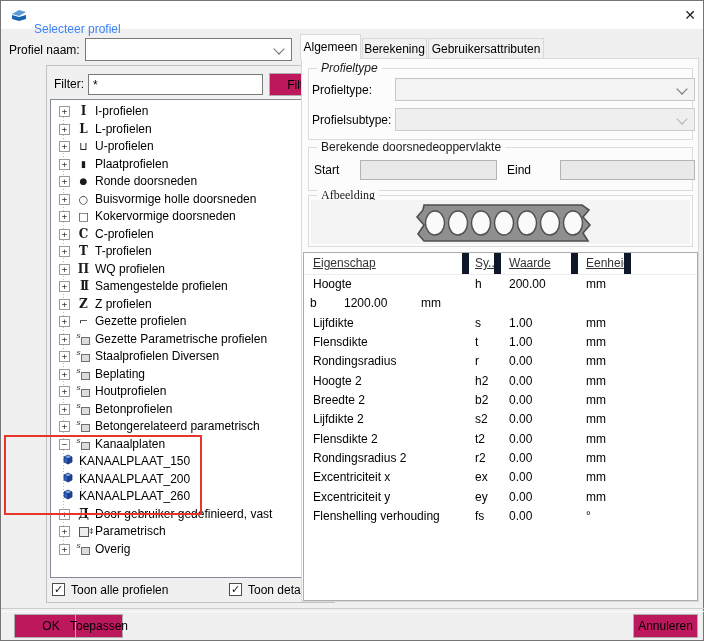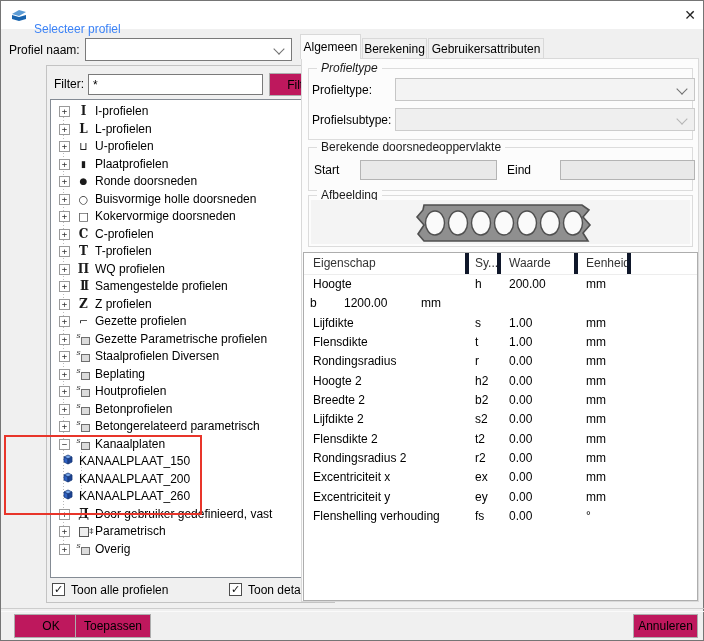--- a/index.html
+++ b/index.html
@@ -58,21 +58,21 @@
   .tab.active{top:33px;height:25px;background:#fcfcfc;line-height:24px;z-index:3;}
   .page{position:absolute;left:300px;top:57px;width:398px;height:544px;background:#fcfcfc;
         border:1px solid #d9d9d9;box-sizing:border-box;z-index:2;}
   .group{position:absolute;border:1px solid #dcdcdc;box-sizing:border-box;}
   .gtitle{position:absolute;top:-8px;left:8px;background:#fcfcfc;padding:0 4px;font-size:12px;color:#1a1a1a;}
   .imgarea{position:absolute;left:2px;top:4px;right:2px;bottom:2px;background:#f4f4f4;}
   
   .ptable{position:absolute;left:1px;top:193px;width:395px;height:349px;background:#fff;
           border:1px solid #adadad;box-sizing:border-box;overflow:hidden;}
   .phead{display:flex;height:21px;line-height:21px;color:#333;border-bottom:1px solid #ededed;}
-  .phead .hcell{border-right:4px solid #0f172a;box-sizing:border-box;overflow:hidden;white-space:nowrap;}
+  .phead .hcell{border-right:7px solid #0f172a;box-sizing:border-box;overflow:hidden;white-space:nowrap;text-decoration:underline;}
   .prow{display:flex;height:19.35px;line-height:19.35px;white-space:nowrap;}
   .ccell{box-sizing:border-box;overflow:hidden;}
   .c0{width:165px;padding-left:9px;}
   .c1{width:32px;padding-left:6px;}
   .c2{width:77px;padding-left:8px;}
   .c3{width:53px;padding-left:8px;}
   .divider{position:absolute;left:0;top:607px;width:704px;height:2px;border-top:1px solid #cdcdcd;
            border-bottom:1px solid #fafafa;}
 </style>
 </head>
@@ -173,21 +173,21 @@
     </div>
 
     <div class="group" style="left:6px;top:88px;width:385px;height:44px;">
       <span class="gtitle">Berekende doorsnedeoppervlakte</span>
     </div>
     <span class="lbl" style="left:12px;top:104px;">Start</span>
     <div class="tfield" style="left:58px;top:101px;width:137px;height:20px;"></div>
     <span class="lbl" style="left:205px;top:104px;">Eind</span>
     <div class="tfield" style="left:258px;top:101px;width:135px;height:20px;"></div>
 
-    <div class="group" style="left:6px;top:136px;width:385px;height:52px;">
+    <div class="group" style="left:6px;top:136px;width:385px;height:52px;font-family:Liberation Serif, serif;">
       <span class="gtitle">Afbeelding</span>
       <div class="imgarea">
         <svg style="position:absolute;left:100px;top:3px;" width="185" height="40" viewBox="0 0 185 40">
           <path d="M13,2 L171,2 L178,7 L172,14 L179,22 L172,30 L177,38 L13,38 L7,31 L13,22 L6,14 L12,7 Z" fill="#8f8f8f" stroke="#4f4f4f" stroke-width="1.6"></path>
           <g fill="#fafafa" stroke="#4f4f4f" stroke-width="1.4">
             <ellipse cx="24" cy="20" rx="9.5" ry="12"></ellipse>
             <ellipse cx="47" cy="20" rx="9.5" ry="12"></ellipse>
             <ellipse cx="70" cy="20" rx="9.5" ry="12"></ellipse>
             <ellipse cx="93" cy="20" rx="9.5" ry="12"></ellipse>
             <ellipse cx="116" cy="20" rx="9.5" ry="12"></ellipse>
@@ -282,15 +282,15 @@
             <div class="ccell c1">fs</div>
             <div class="ccell c2">0.00</div>
             <div class="ccell c3">°</div>
           </div>
         </div>
     </div>
   </div>
 
   <div class="divider"></div>
   <div class="btn" style="left:13px;top:613px;width:74px;height:24px;">OK</div>
-  <div class="btn" style="left:74px;top:613px;width:76px;height:24px;">Toepassen</div>
+  <div class="btn" style="left:74px;top:613px;width:48px;height:24px;">Toepassen</div>
   <div class="btn" style="left:632px;top:613px;width:65px;height:24px;">Annuleren</div>
 </div>
 
 </body></html>

